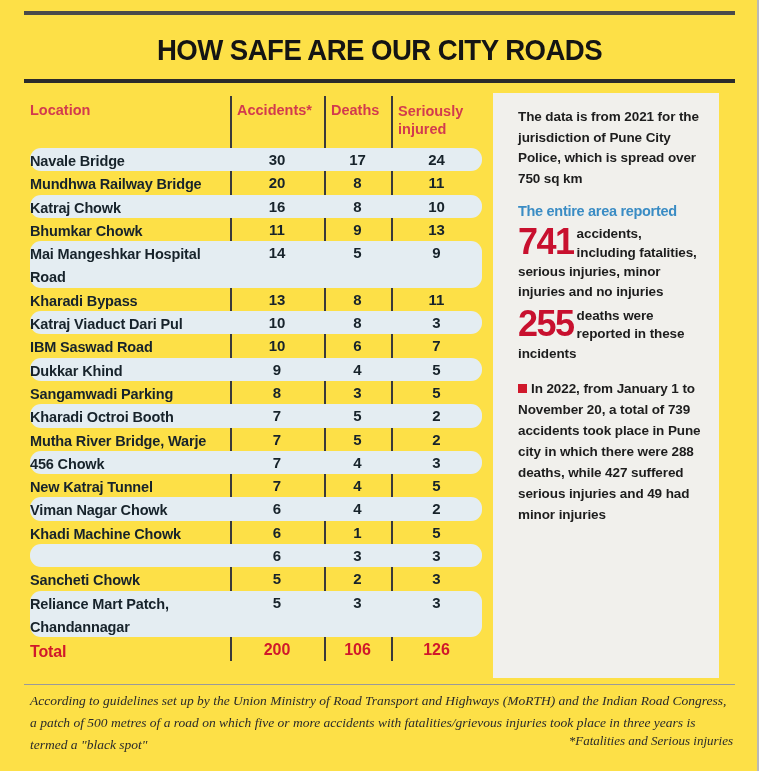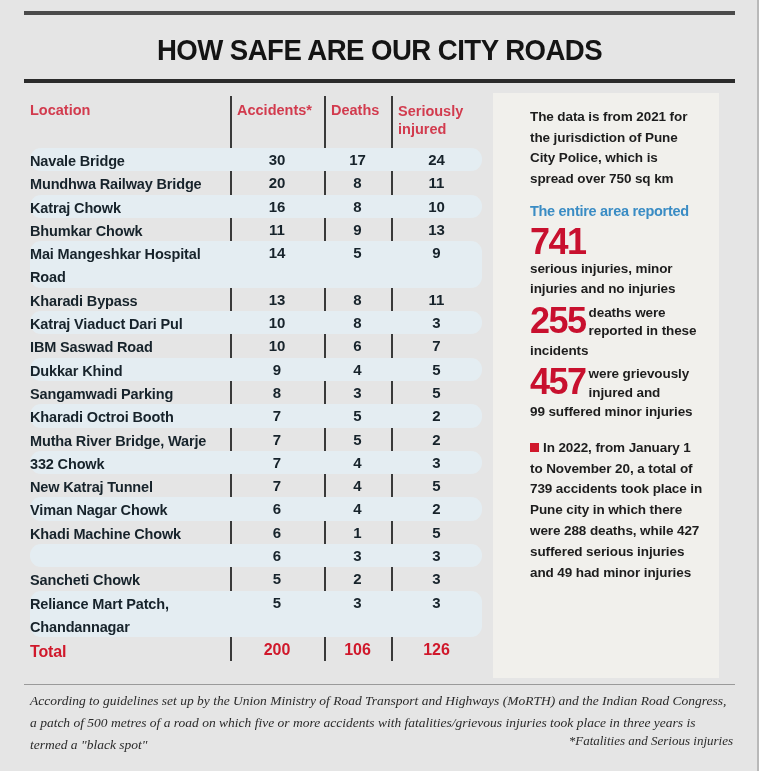--- a/index.html
+++ b/index.html
@@ -11,21 +11,21 @@
     font-family: "Liberation Sans", sans-serif;
     overflow: hidden;
     position: relative;
   }
 
   #page {
     position: absolute;
     left: 0; top: 0;
     width: 759px;
     height: 771px;
-    background: #e5e5e5;
+    background: #fde047;
     border-right: 2px solid #b9b9b9;
   }
 
   
   .rule-top {
     position: absolute;
     left: 24px; top: 11px;
     width: 711px; height: 4px;
     background: #4a4a4a;
   }
@@ -123,21 +123,21 @@
   .row.total .cell-loc,
   .row.total .cell-num { color: #d0182b; font-size: 16px; }
 
   
   .sidebar {
     position: absolute;
     left: 493px; top: 93px;
     width: 226px;
     height: 585px;
     background: #f1f0ec;
-    padding: 14px 16px 0 37px;
+    padding: 14px 16px 0 25px;
   }
   .sb-intro {
     font-size: 13.5px;
     font-weight: 700;
     color: #1d1d1d;
     line-height: 1.52;
     letter-spacing: -0.1px;
   }
   .sb-blue {
     margin-top: 13px;
@@ -303,21 +303,21 @@
           <div class="cell-num c-dea">5</div>
           <div class="cell-num c-ser">2</div>
         </div>
         <div class="row">
           <div class="cell-loc">Mutha River Bridge, Warje</div>
           <div class="cell-num c-acc">7</div>
           <div class="cell-num c-dea">5</div>
           <div class="cell-num c-ser">2</div>
         </div>
         <div class="row shaded">
-          <div class="cell-loc">332 Chowk</div>
+          <div class="cell-loc">456 Chowk</div>
           <div class="cell-num c-acc">7</div>
           <div class="cell-num c-dea">4</div>
           <div class="cell-num c-ser">3</div>
         </div>
         <div class="row">
           <div class="cell-loc">New Katraj Tunnel</div>
           <div class="cell-num c-acc">7</div>
           <div class="cell-num c-dea">4</div>
           <div class="cell-num c-ser">5</div>
         </div>
@@ -362,32 +362,28 @@
 
   <div class="sidebar">
 
     <div class="sb-intro">The data is from 2021 for the jurisdiction of Pune City Police, which is spread over 750 sq km</div>
 
     <div class="sb-blue">The entire area reported</div>
 
     <div id="stats-container">
         <div class="stat">
           <span class="stat-num">741</span>
+          <div class="stat-txt">accidents, including fatalities,</div>
           <div class="stat-cont">serious injuries, minor injuries and no injuries</div>
         </div>
         <div class="stat">
           <span class="stat-num">255</span>
           <div class="stat-txt">deaths were reported in these</div>
           <div class="stat-cont">incidents</div>
         </div>
-        <div class="stat">
-          <span class="stat-num">457</span>
-          <div class="stat-txt">were grievously injured and</div>
-          <div class="stat-cont">99 suffered minor injuries</div>
-        </div>
       </div>
 
     <div class="sb-last">
       <span class="bullet"></span><span>In 2022, from January 1 to November 20, a total of 739 accidents took place in Pune city in which there were 288 deaths, while 427 suffered serious injuries and 49 had minor injuries</span>
     </div>
 
   </div>
 
   <div class="rule-footer"></div>
 

